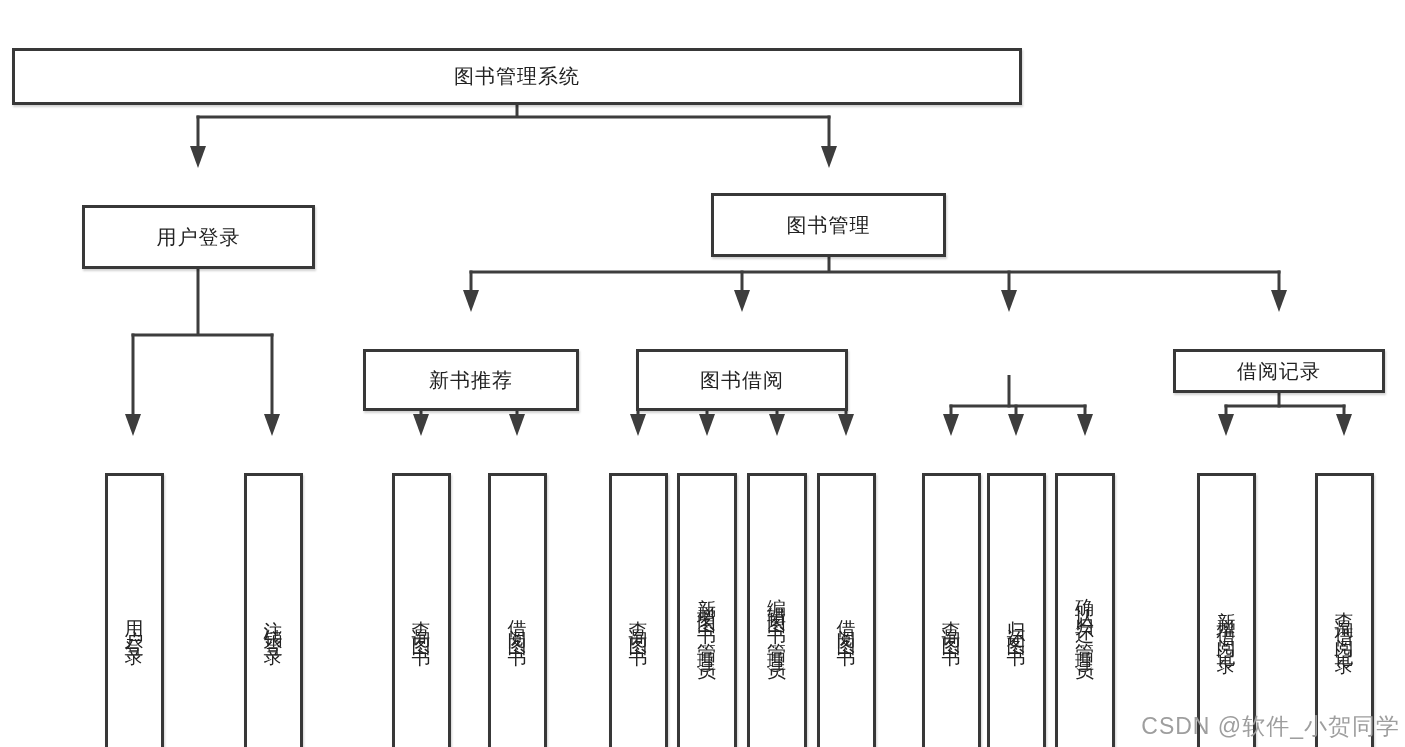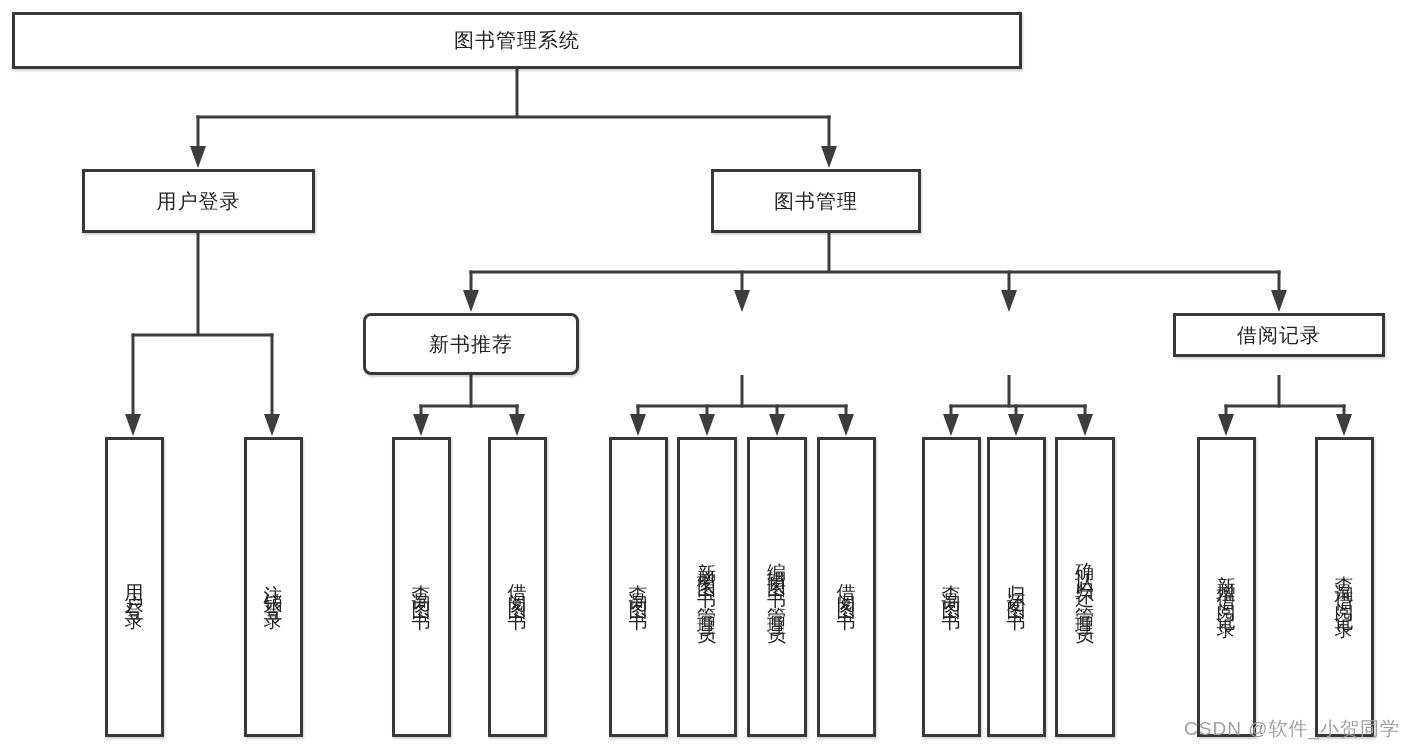--- a/index.html
+++ b/index.html
@@ -12,29 +12,30 @@
   }
   #connectors { position:absolute; left:0; top:0; pointer-events:none; }
   #connectors line    { stroke:var(--line,#3d3d3d); stroke-width:3; }
   #connectors polygon { fill:var(--line,#3d3d3d); }
   .box {
     position:absolute; box-sizing:border-box;
     border:3px solid var(--border,#383838);
     background:#ffffff;
     display:flex; align-items:center; justify-content:center;
     box-shadow:1px 2px 2px rgba(0,0,0,0.18);
+    margin-top:36px;
   }
   .hlabel { font-size:20px; letter-spacing:1px; white-space:nowrap; }
   .vlabel {
     writing-mode:vertical-rl; text-orientation:mixed;
     font-size:19px; letter-spacing:9px; line-height:1; white-space:nowrap;
   }
   .watermark {
     position:absolute; right:5px; bottom:5px;
-    font-size:19px; letter-spacing:1px;
+    font-size:23px; letter-spacing:1px;
     color:var(--watermark,#9e9e9e); white-space:nowrap;
   }
 </style>
 </head>
 <body>
 
 <div class="stage">
 
   <svg id="connectors" width="1405" height="747" viewBox="0 0 1405 747">
     <g>
@@ -105,26 +106,29 @@
     </g>
   </svg>
 
   <div class="box" style="left:12px; top:12px; width:1010px; height:57px;">
     <span class="hlabel">图书管理系统</span>
   </div>
 
   <div class="box" style="left:82px; top:169px; width:233px; height:64px;">
     <span class="hlabel">用户登录</span>
   </div>
-  <div class="box" style="left:711px; top:169px; width:210px; height:64px;">
+  <div class="box" style="left:711px; top:157px; width:235px; height:64px;">
     <span class="hlabel">图书管理</span>
   </div>
 
-  <div class="box" style="left:363px; top:313px; width:216px; height:62px;border-radius:8px;">
+  <div class="box" style="left:363px; top:313px; width:216px; height:62px;">
     <span class="hlabel">新书推荐</span>
+  </div>
+  <div class="box" style="left:636px; top:313px; width:212px; height:62px;">
+    <span class="hlabel">图书借阅</span>
   </div>
   <div class="box" style="left:1173px; top:313px; width:212px; height:44px;">
     <span class="hlabel">借阅记录</span>
   </div>
 
   <div class="box" style="left:105px; top:437px; width:59px; height:300px;">
     <span class="vlabel">用户登录</span>
   </div>
   <div class="box" style="left:244px; top:437px; width:59px; height:300px;">
     <span class="vlabel">注销登录</span>

